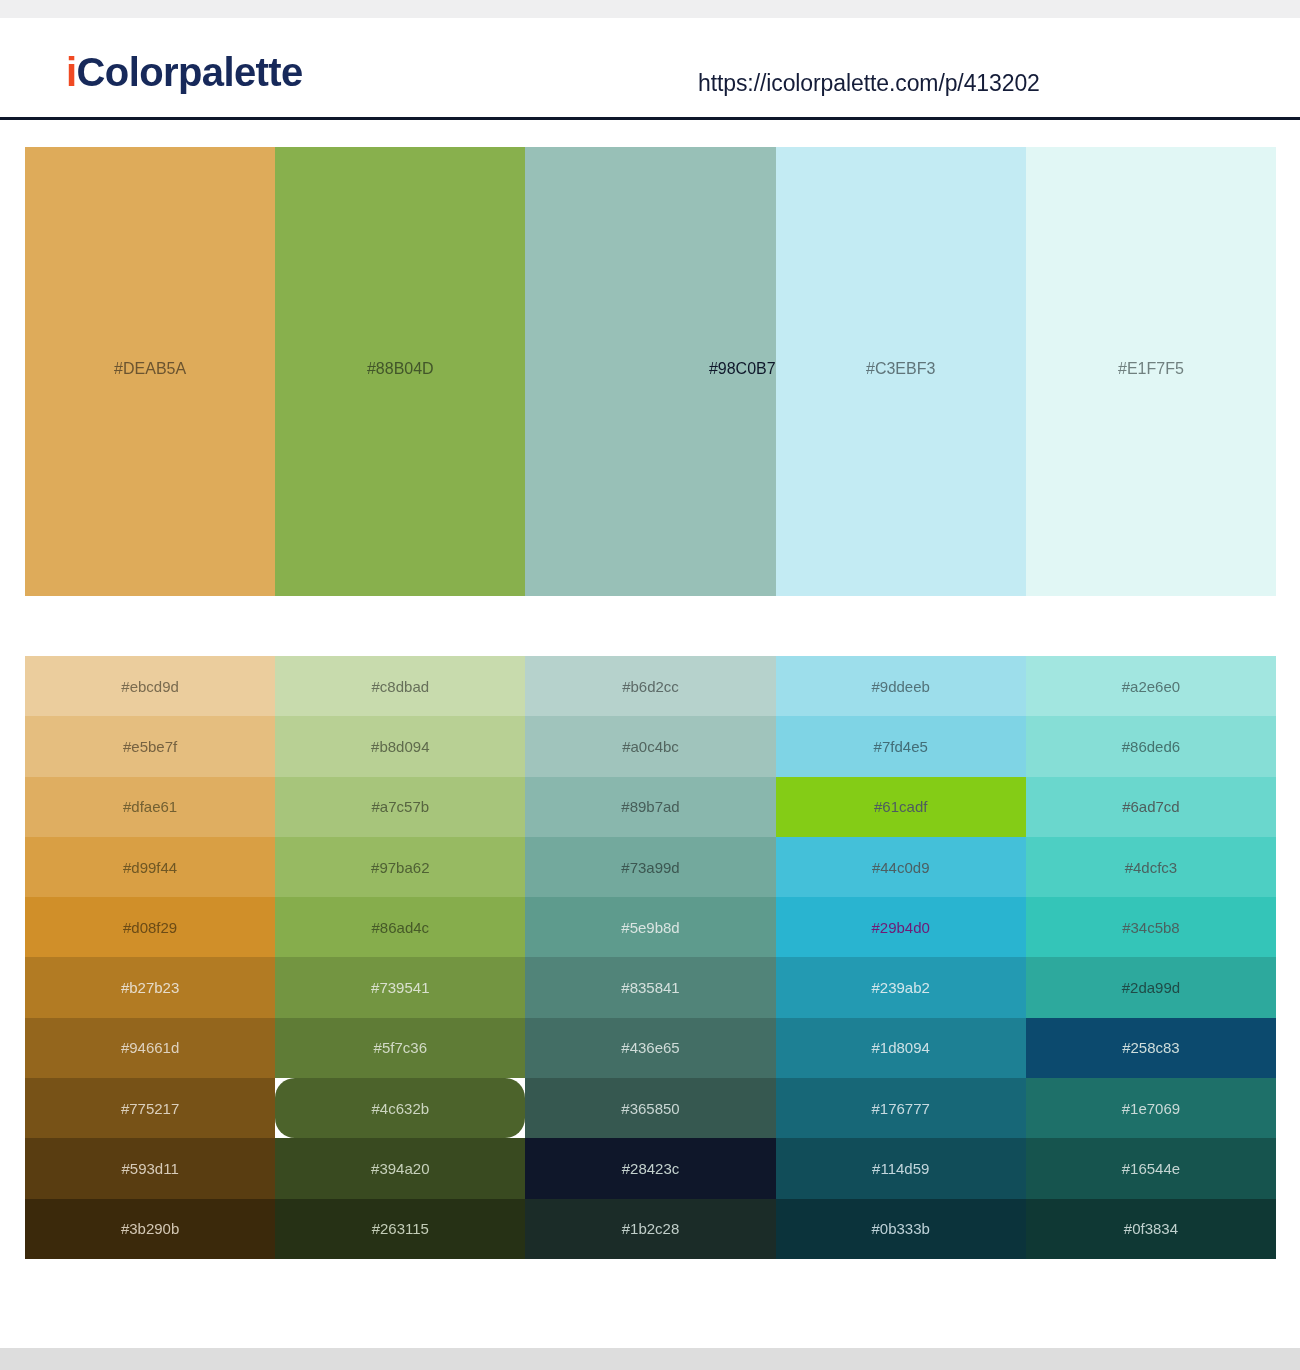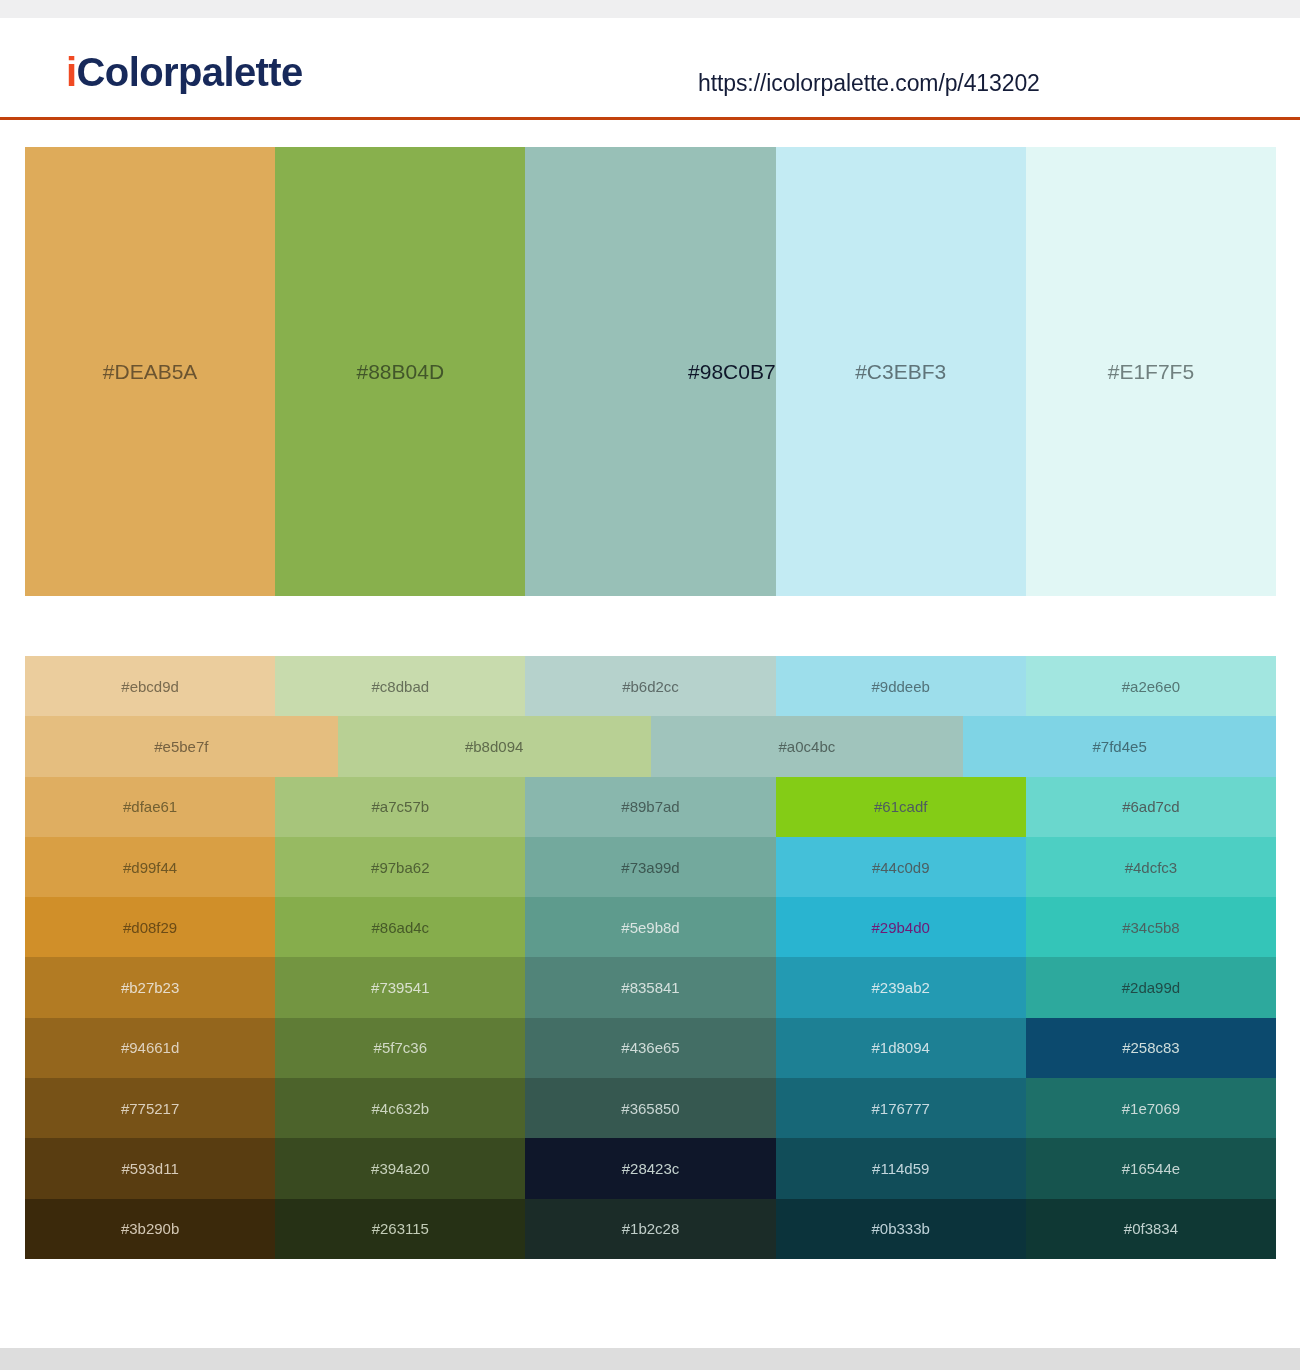--- a/index.html
+++ b/index.html
@@ -27,21 +27,21 @@
     position: absolute;
     top: 18px; left: 0;
     width: 1300px;
     height: 1330px;
     background: #ffffff;
   }
   
   .header {
     position: relative;
     height: 102px;
-    border-bottom: 3px solid #c2410c;
+    border-bottom: 3px solid #0f172a;
     background: #fff;
   }
   .logo {
     position: absolute;
     left: 66px;
     top: 34px;
     font-size: 40px;
     font-weight: bold;
     letter-spacing: -0.6px;
     white-space: nowrap;
@@ -72,21 +72,21 @@
   .swatch {
     flex: 1 1 0;
     position: relative;
   }
   .swatch-label {
     position: absolute;
     left: 0;
     right: 0;
     top: 214px;
     text-align: center;
-    font-size: 21px;
+    font-size: 16px;
     line-height: 1;
     white-space: nowrap;
   }
 
   
   .shade-grid {
     position: absolute;
     left: 25px;
     top: 638px;
     width: 1251px;
@@ -156,20 +156,21 @@
         <div class="shade-cell" style="background: rgb(200, 219, 173); color: rgb(103, 112, 90);">#c8dbad</div>
         <div class="shade-cell" style="background: rgb(182, 210, 204); color: rgb(93, 107, 104);">#b6d2cc</div>
         <div class="shade-cell" style="background: rgb(157, 222, 235); color: rgb(82, 115, 122);">#9ddeeb</div>
         <div class="shade-cell" style="background: rgb(162, 230, 224); color: rgb(84, 119, 117);">#a2e6e0</div>
       </div>
       <div class="shade-row">
         <div class="shade-cell" style="background: rgb(229, 190, 127); color: rgb(118, 98, 65);">#e5be7f</div>
         <div class="shade-cell" style="background: rgb(184, 208, 148); color: rgb(95, 107, 76);">#b8d094</div>
         <div class="shade-cell" style="background: rgb(160, 196, 188); color: rgb(82, 101, 95);">#a0c4bc</div>
         <div class="shade-cell" style="background: rgb(127, 212, 229); color: rgb(66, 109, 119);">#7fd4e5</div>
+        <div class="shade-cell" style="background: rgb(134, 222, 214); color: rgb(69, 115, 111);">#86ded6</div>
       </div>
       <div class="shade-row">
         <div class="shade-cell" style="background: rgb(223, 174, 97); color: rgb(115, 96, 50);">#dfae61</div>
         <div class="shade-cell" style="background: rgb(167, 197, 123); color: rgb(87, 101, 64);">#a7c57b</div>
         <div class="shade-cell" style="background: rgb(137, 183, 173); color: rgb(71, 94, 89);">#89b7ad</div>
         <div class="shade-cell" style="background: #84cc16; color: rgb(78, 92, 96);">#61cadf</div>
         <div class="shade-cell" style="background: rgb(106, 215, 205); color: rgb(79, 94, 93);">#6ad7cd</div>
       </div>
       <div class="shade-row">
         <div class="shade-cell" style="background: rgb(217, 159, 68); color: rgb(111, 87, 36);">#d99f44</div>
@@ -194,21 +195,21 @@
       </div>
       <div class="shade-row">
         <div class="shade-cell" style="background: rgb(148, 102, 29); color: rgb(222, 210, 191);">#94661d</div>
         <div class="shade-cell" style="background: rgb(95, 124, 54); color: rgb(210, 218, 198);">#5f7c36</div>
         <div class="shade-cell" style="background: rgb(67, 110, 101); color: rgb(207, 219, 216);">#436e65</div>
         <div class="shade-cell" style="background: rgb(29, 128, 148); color: rgb(205, 224, 229);">#1d8094</div>
         <div class="shade-cell" style="background: #0c4a6e; color: rgb(207, 222, 220);">#258c83</div>
       </div>
       <div class="shade-row">
         <div class="shade-cell" style="background: rgb(119, 82, 23); color: rgb(219, 207, 188);">#775217</div>
-        <div class="shade-cell" style="background: rgb(76, 99, 43); color: rgb(204, 213, 192);">#4c632b</div>
+        <div class="shade-cell" style="background: rgb(76, 99, 43); color: rgb(204, 213, 192); border-radius: 20px;">#4c632b</div>
         <div class="shade-cell" style="background: rgb(54, 88, 80); color: rgb(201, 214, 211);">#365850</div>
         <div class="shade-cell" style="background: rgb(23, 103, 119); color: rgb(199, 218, 224);">#176777</div>
         <div class="shade-cell" style="background: rgb(30, 112, 105); color: rgb(201, 217, 215);">#1e7069</div>
       </div>
       <div class="shade-row">
         <div class="shade-cell" style="background: rgb(89, 61, 17); color: rgb(215, 203, 184);">#593d11</div>
         <div class="shade-cell" style="background: rgb(57, 74, 32); color: rgb(199, 209, 187);">#394a20</div>
         <div class="shade-cell" style="background: #0f172a; color: rgb(196, 210, 206);">#28423c</div>
         <div class="shade-cell" style="background: rgb(17, 77, 89); color: rgb(194, 214, 220);">#114d59</div>
         <div class="shade-cell" style="background: rgb(22, 84, 78); color: rgb(196, 213, 210);">#16544e</div>

